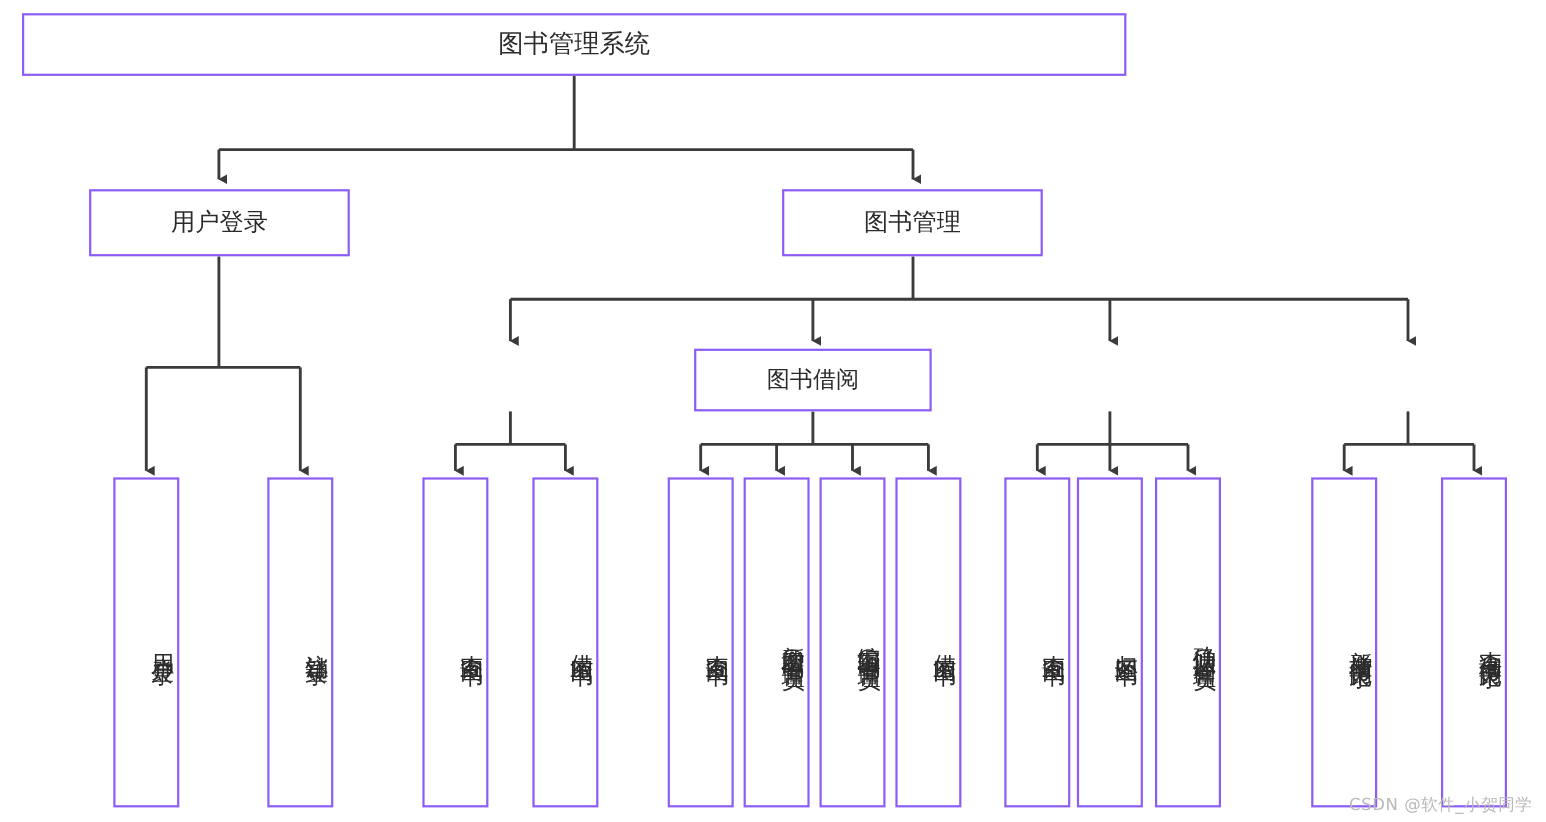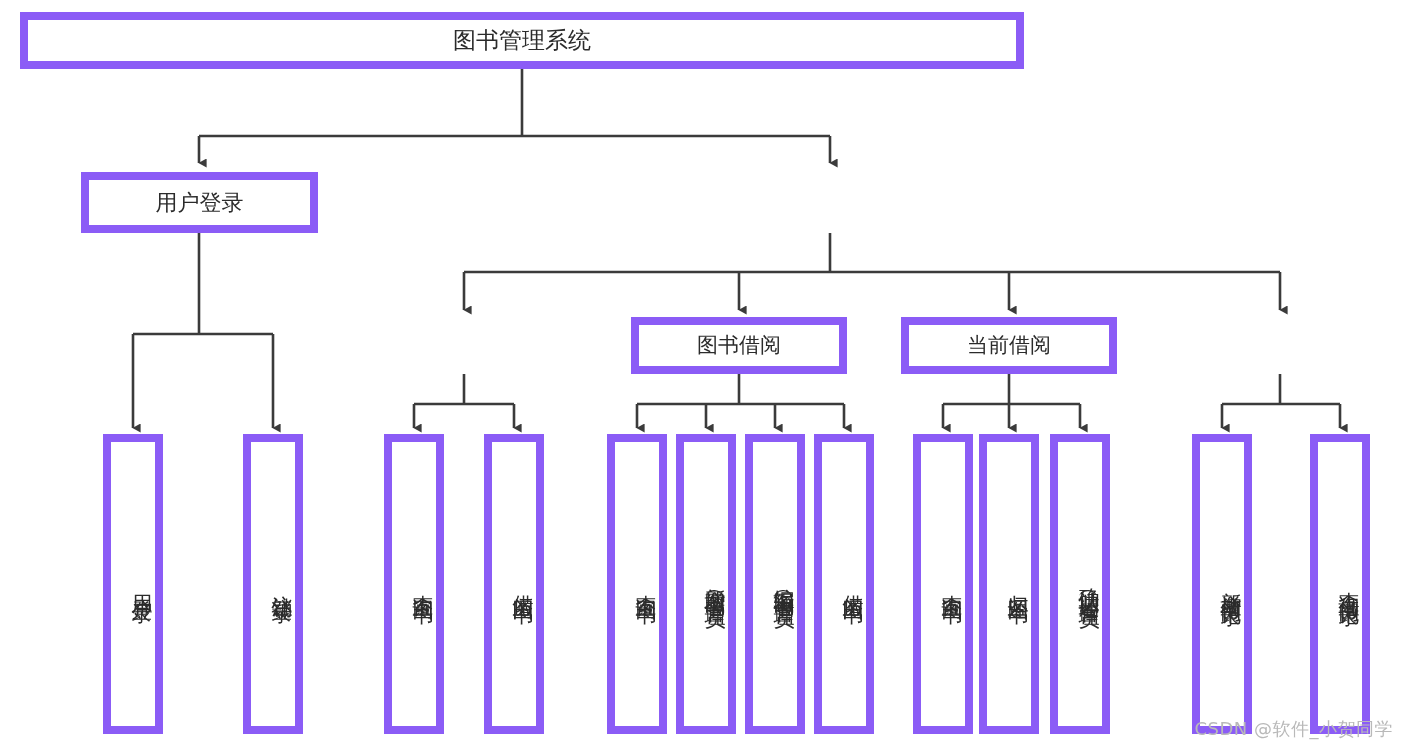--- a/index.html
+++ b/index.html
@@ -20,21 +20,21 @@
   #edges {
     position: absolute;
     left: 0;
     top: 0;
     width: 1405px;
     height: 747px;
   }
   .node {
     position: absolute;
     box-sizing: border-box;
-    border: 8px solid #8b5cf6;
+    border: 2px solid #8b5cf6;
     background: #ffffff;
     color: #2b2b2b;
     display: flex;
     align-items: center;
     justify-content: center;
     text-align: center;
     line-height: 1.25;
     z-index: 2;
   }
   .node.root {
@@ -56,21 +56,21 @@
     letter-spacing: 3px;
   }
   .node.leaf .leaf-label {
     display: block;
     white-space: nowrap;
   }
   #watermark {
     position: absolute;
     right: 12px;
     bottom: 6px;
-    font-size: 18px;
+    font-size: 15px;
     color: #b9b9b9;
     z-index: 3;
     white-space: nowrap;
     letter-spacing: 0.5px;
   }
 </style>
 </head>
 <body>
 
 <div id="canvas">
@@ -125,26 +125,26 @@
     </g>
   </svg>
 
   <div class="node root" style="left:20px; top:12px; width:1004px; height:57px;">
     <span>图书管理系统</span>
   </div>
 
   <div class="node lvl1" style="left:81px; top:172px; width:237px; height:61px;">
     <span>用户登录</span>
   </div>
+  <div class="node lvl1" style="left:711px; top:172px; width:237px; height:61px;">
+    <span>图书管理</span>
+  </div>
 
   <div class="node lvl2" style="left:631px; top:317px; width:216px; height:57px;text-align:right;">
     <span>图书借阅</span>
-  </div>
-  <div class="node lvl2" style="left:901px; top:317px; width:216px; height:57px;">
-    <span>当前借阅</span>
   </div>
 
   <div class="node leaf" style="left:103px; top:434px; width:60px; height:300px;">
     <span class="leaf-label">用户登录</span>
   </div>
   <div class="node leaf" style="left:243px; top:434px; width:60px; height:300px;">
     <span class="leaf-label">注销登录</span>
   </div>
 
   <div class="node leaf" style="left:384px; top:434px; width:60px; height:300px;">

